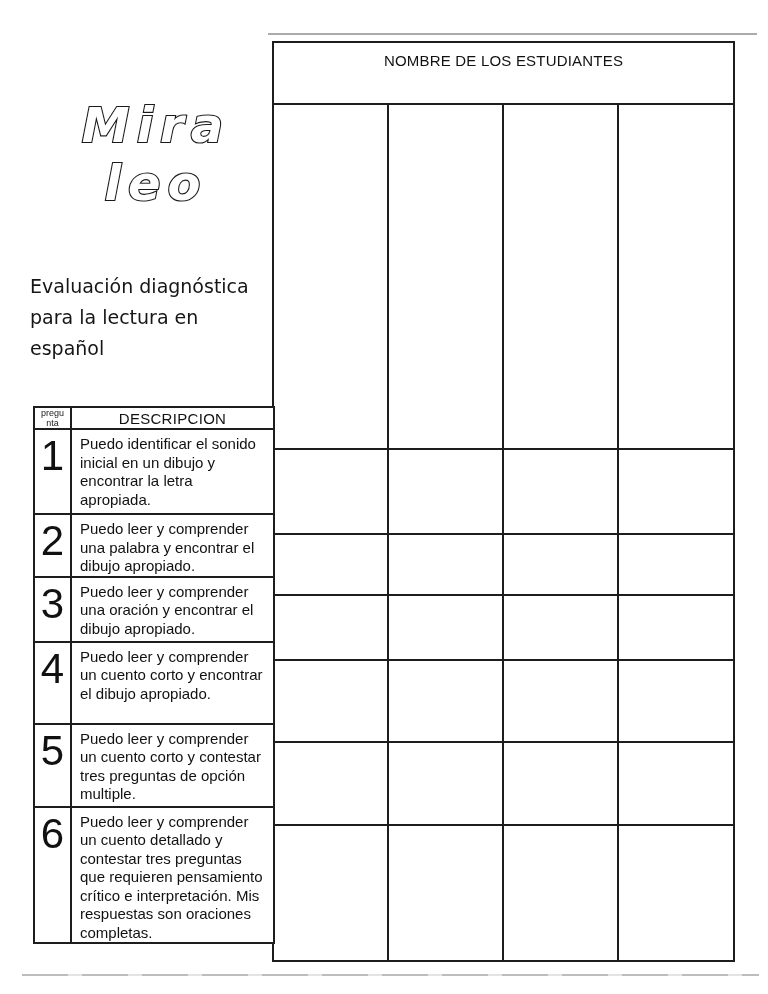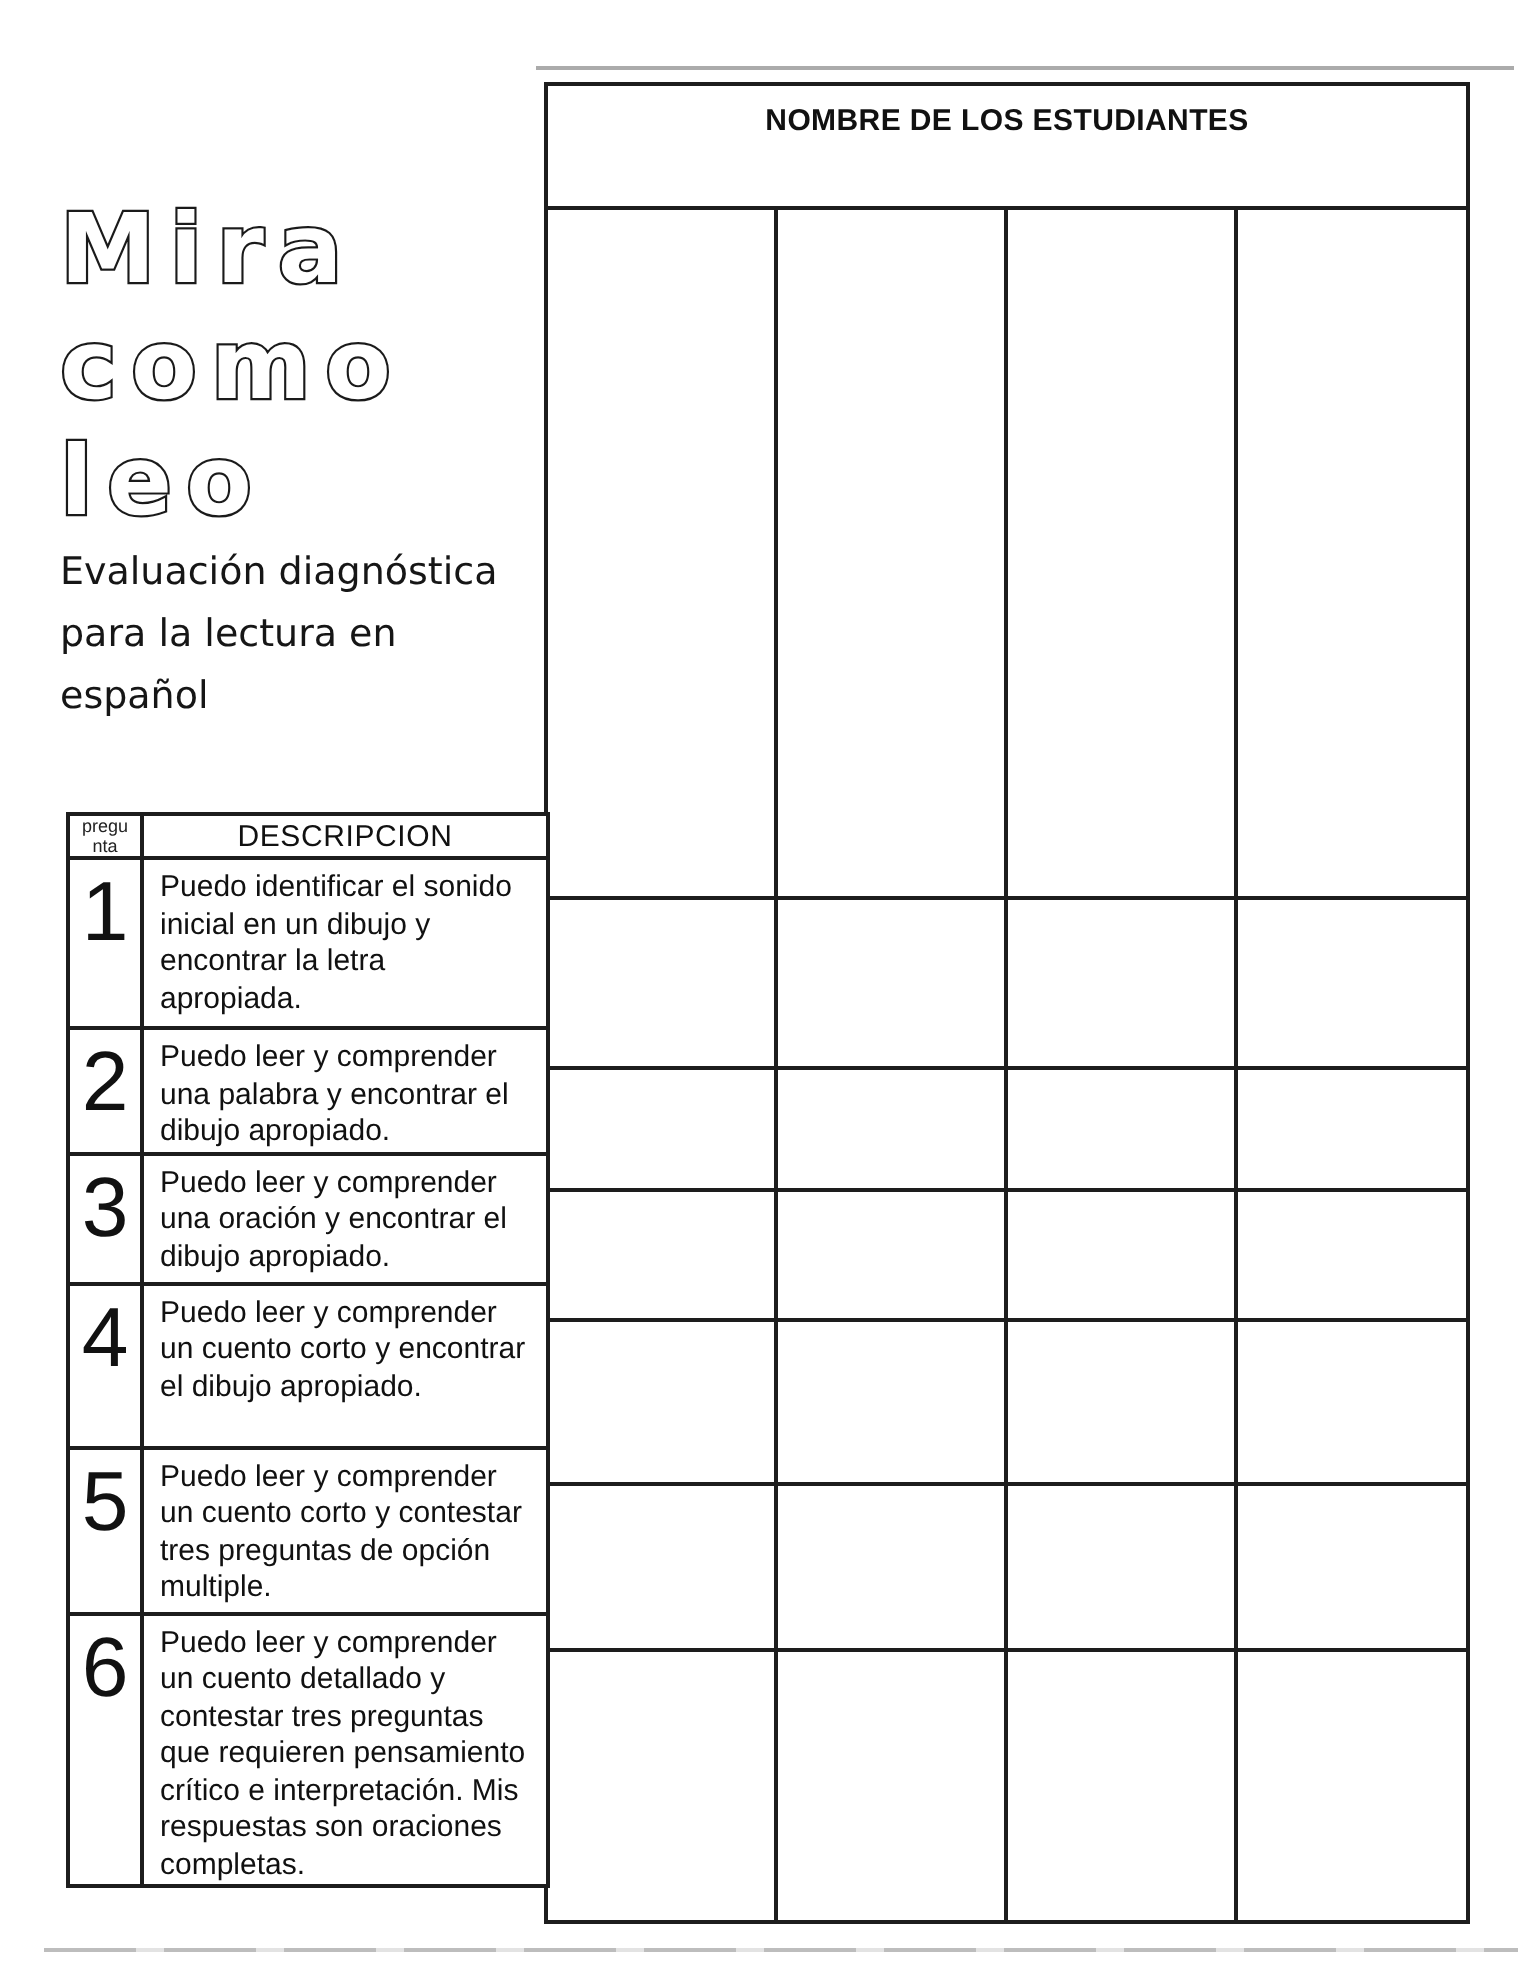--- a/index.html
+++ b/index.html
@@ -12,21 +12,21 @@
 
   
   .scan-line{position:absolute;height:2px;}
   .scan-line.top{left:268px;top:33px;width:489px;background:#8f8f8f;opacity:.75;}
   .scan-line.bottom{
     left:22px;top:974px;width:737px;
     background:repeating-linear-gradient(90deg,#bdbdbd 0 46px,#e3e3e3 46px 60px);
   }
 
   
-  .title-block{position:absolute;left:30px;top:96px;width:252px;}
+  .title-block{position:absolute;left:30px;top:96px;width:252px;text-align:center;font-style:italic;}
   .bubble-line{
     display:block;height:58px;line-height:58px;
     font-family:"DejaVu Sans",sans-serif;font-weight:bold;font-size:48px;
     letter-spacing:7px;color:#1a1a1a;
   }
   @supports (-webkit-text-stroke: 2px #000){
     .bubble-line{
       -webkit-text-stroke:2.2px #1a1a1a;color:#ffffff;
       paint-order:stroke fill;
     }
@@ -36,21 +36,21 @@
     font-family:"DejaVu Sans",sans-serif;font-size:19px;line-height:31px;
     white-space:pre-line;color:#161616;
   }
 
   
   table{border-collapse:collapse;table-layout:fixed;position:absolute;}
   th,td{border:2px solid #1d1d1d;padding:0;background:#fff;}
 
   .names-grid{left:272px;top:41px;}
   .names-grid .grid-header{
-    height:51px;font-size:15px;font-weight:bold;letter-spacing:.2px;
+    height:51px;font-size:15px;font-weight:normal;letter-spacing:.2px;
     text-align:center;vertical-align:top;padding-top:9px;
   }
   .names-grid .name-row td{height:343px;}
 
   .rubric{left:33px;top:406px;}
   .rubric .qh{
     width:33px;font-size:9px;line-height:10px;font-weight:normal;
     text-align:center;vertical-align:middle;white-space:pre-line;color:#222;
   }
   .rubric .dh{
@@ -77,21 +77,20 @@
 </style>
 </head>
 <body>
 
 <div class="page">
 
   <div class="scan-line top"></div>
 
   <div class="title-block">
     <span class="bubble-line">Mira</span>
-    <span class="bubble-line">como</span>
     <span class="bubble-line">leo</span>
   </div>
   <div class="subtitle">Evaluación diagnóstica
 para la lectura en
 español</div>
 
   <table class="names-grid">
     <colgroup>
         <col style="width:115px">
         <col style="width:115px">

